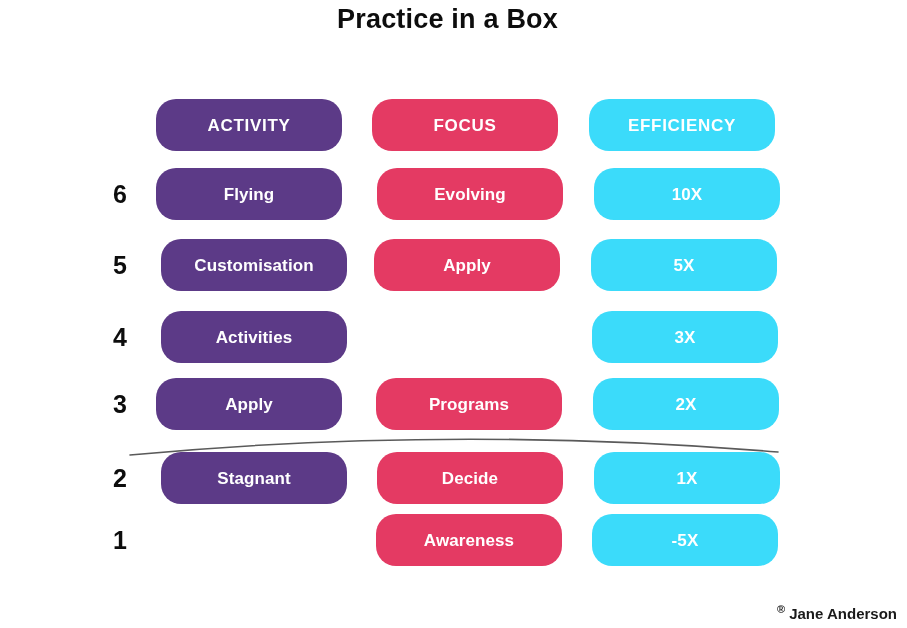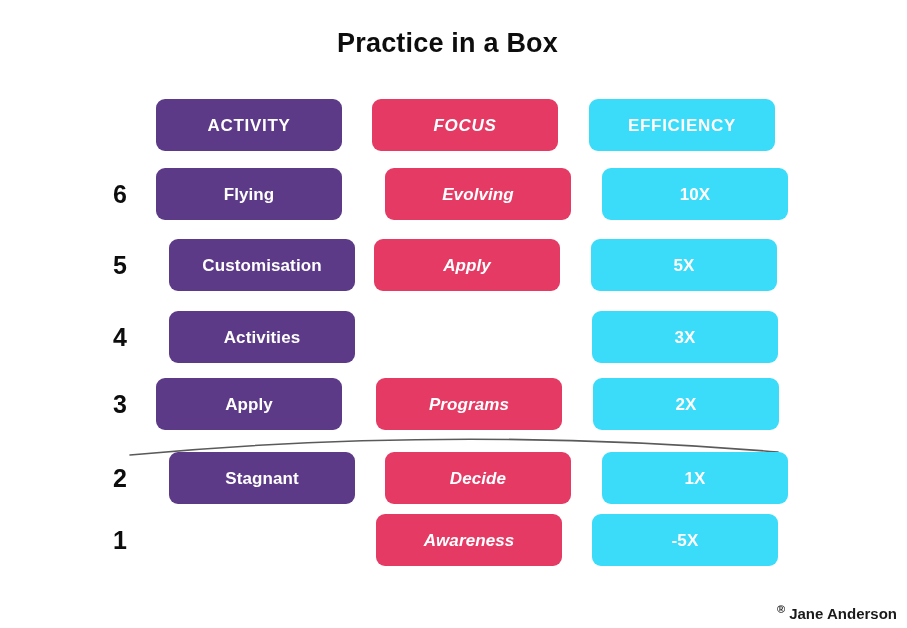--- a/index.html
+++ b/index.html
@@ -19,42 +19,42 @@
     position: absolute;
     inset: 0;
     width: 907px;
     height: 628px;
   }
 
   
   .title {
     position: absolute;
     left: 0;
-    top: 28px;
+    top: 4px;
     width: 895px;
     text-align: center;
     font-size: 27px;
     font-weight: bold;
     color: #0d0d0d;
     letter-spacing: 0.2px;
   }
 
   
   .grid {
     position: absolute;
     left: 0;
     top: 0;
     width: 907px;
     height: 628px;
   }
 
   .box {
     position: absolute;
     height: 52px;
-    border-radius: 9px;
+    border-radius: 20px;
     display: flex;
     align-items: center;
     justify-content: center;
     color: #ffffff;
     font-weight: bold;
     font-size: 17px;
     letter-spacing: 0.1px;
     box-sizing: border-box;
     font-stretch: condensed;
     text-align: center;
@@ -62,25 +62,25 @@
     padding: 0 6px;
     white-space: nowrap;
   }
   .box.head {
     font-size: 17px;
     letter-spacing: 0.7px;
   }
 
   
   .col-0 { left: 156px; width: 186px; }
-  .col-1 { left: 372px; width: 186px; font-style: italic; }
+  .col-1 { left: 372px; width: 186px; }
   .col-2 { left: 589px; width: 186px; }
 
   
-  .nudge1 { margin-left: 13px; }
+  .nudge1 { margin-left: 5px; }
   .nudge2 { margin-left: 2px; }
   .nudge3 { margin-left: 3px; }
   .nudge4 { margin-left: 4px; }
 
   
   .rownum {
     position: absolute;
     left: 100px;
     width: 40px;
     text-align: center;

